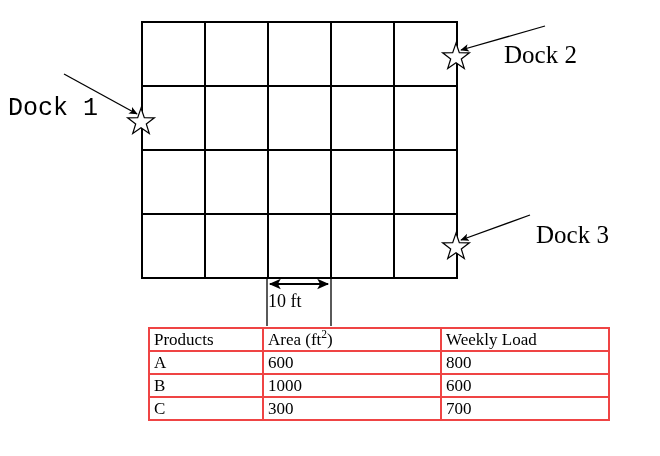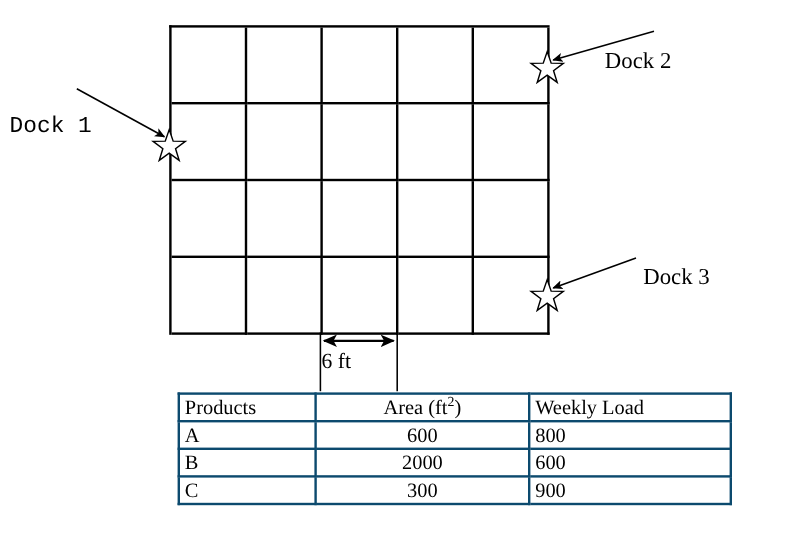--- a/index.html
+++ b/index.html
@@ -39,21 +39,21 @@
   }
   .grid-cell {
     border-right: 2.5px solid #000;
     border-bottom: 2.5px solid #000;
     box-sizing: border-box;
   }
 
   
   .dock-label {
     position: absolute;
-    font-size: 19px;
+    font-size: 25px;
     line-height: 1;
     white-space: nowrap;
   }
   #dock1-label { left: 8px;  top: 96px; font-family: Liberation Mono, monospace; }
   #dock2-label { left: 504px; top: 42px; }
   #dock3-label { left: 536px; top: 222px; }
 
   
   #overlay {
     position: absolute;
@@ -76,29 +76,29 @@
   
   #products-table {
     position: absolute;
     left: 148px;
     top: 327px;
     width: 430px;
     border-collapse: collapse;
     table-layout: fixed;
   }
   #products-table td, #products-table th {
-    border: 2px solid #0c4a6e;
+    border: 2px solid #ef4444;
     height: 21px;
     padding: 0 4px;
     font-size: 17px;
     font-weight: normal;
     line-height: 1;
   }
   #products-table .col-product { width: 104px; text-align: left; }
-  #products-table .col-area    { width: 168px; text-align: center; }
+  #products-table .col-area    { width: 168px; text-align: left; }
   #products-table .col-load    { width: 158px; text-align: left; }
   #products-table thead td { text-align: center; }
   #products-table thead td.col-product { text-align: left; }
   sup { font-size: 0.68em; vertical-align: super; line-height: 0; }
 </style>
 </head>
 <body>
 
 <div id="stage">
 
@@ -153,42 +153,42 @@
     <line x1="267" y1="277" x2="267" y2="326" stroke="#000" stroke-width="1.3"></line>
     <line x1="331" y1="277" x2="331" y2="326" stroke="#000" stroke-width="1.3"></line>
 
     <line x1="270" y1="284" x2="328" y2="284" stroke="#000" stroke-width="1.8" marker-start="url(#arrowhead-start)" marker-end="url(#arrowhead)"></line>
   </svg>
 
   <div class="dock-label" id="dock1-label">Dock 1</div>
   <div class="dock-label" id="dock2-label">Dock 2</div>
   <div class="dock-label" id="dock3-label">Dock 3</div>
 
-  <div id="dim-label">6 ft</div>
+  <div id="dim-label">10 ft</div>
 
   <table id="products-table">
     <thead>
       <tr>
         <td class="col-product">Products</td>
         <td class="col-area"><span>Area (ft</span><sup>2</sup><span>)</span></td>
         <td class="col-load">Weekly Load</td>
       </tr>
     </thead>
     <tbody>
       <tr>
         <td class="col-product">A</td>
         <td class="col-area">600</td>
         <td class="col-load">800</td>
       </tr>
       <tr>
         <td class="col-product">B</td>
-        <td class="col-area">2000</td>
+        <td class="col-area">1000</td>
         <td class="col-load">600</td>
       </tr>
       <tr>
         <td class="col-product">C</td>
         <td class="col-area">300</td>
-        <td class="col-load">900</td>
+        <td class="col-load">700</td>
       </tr>
     </tbody>
   </table>
 
 </div>
 
 </body></html>

